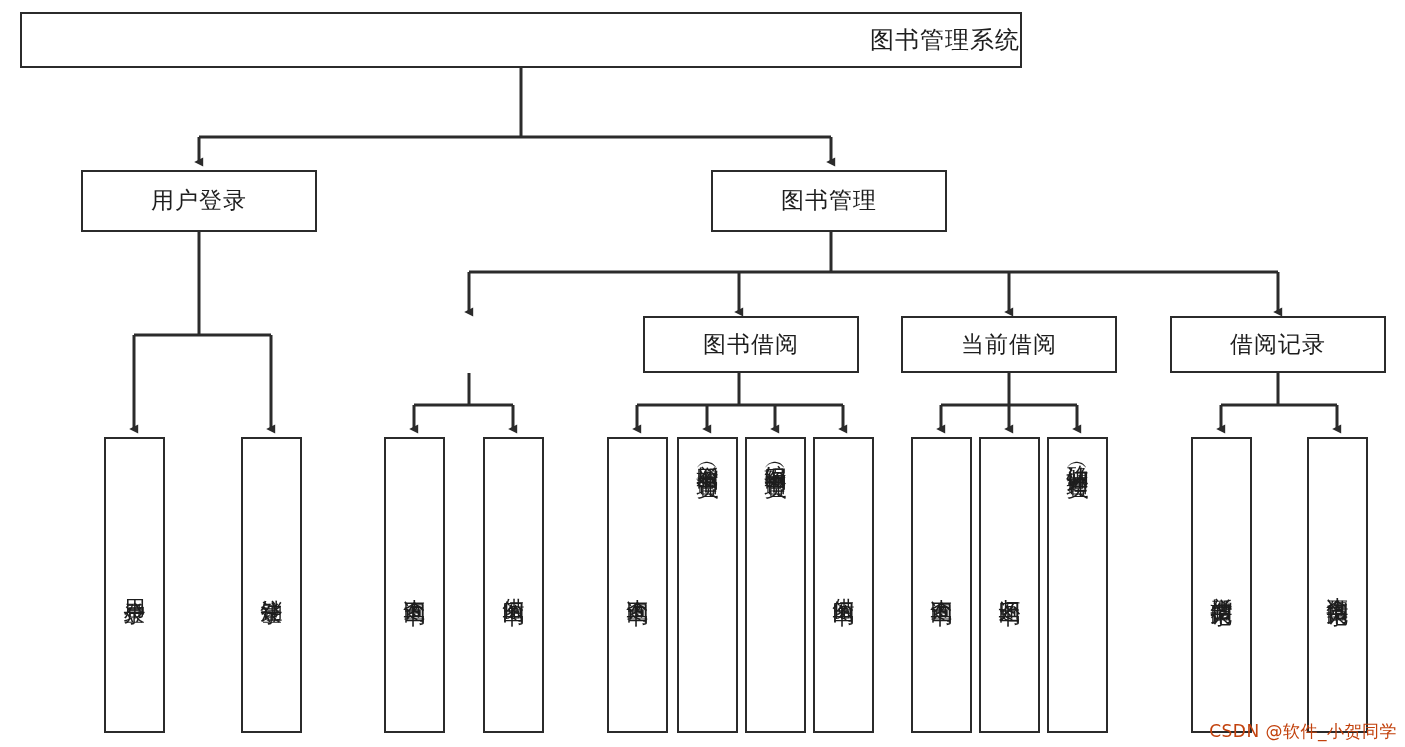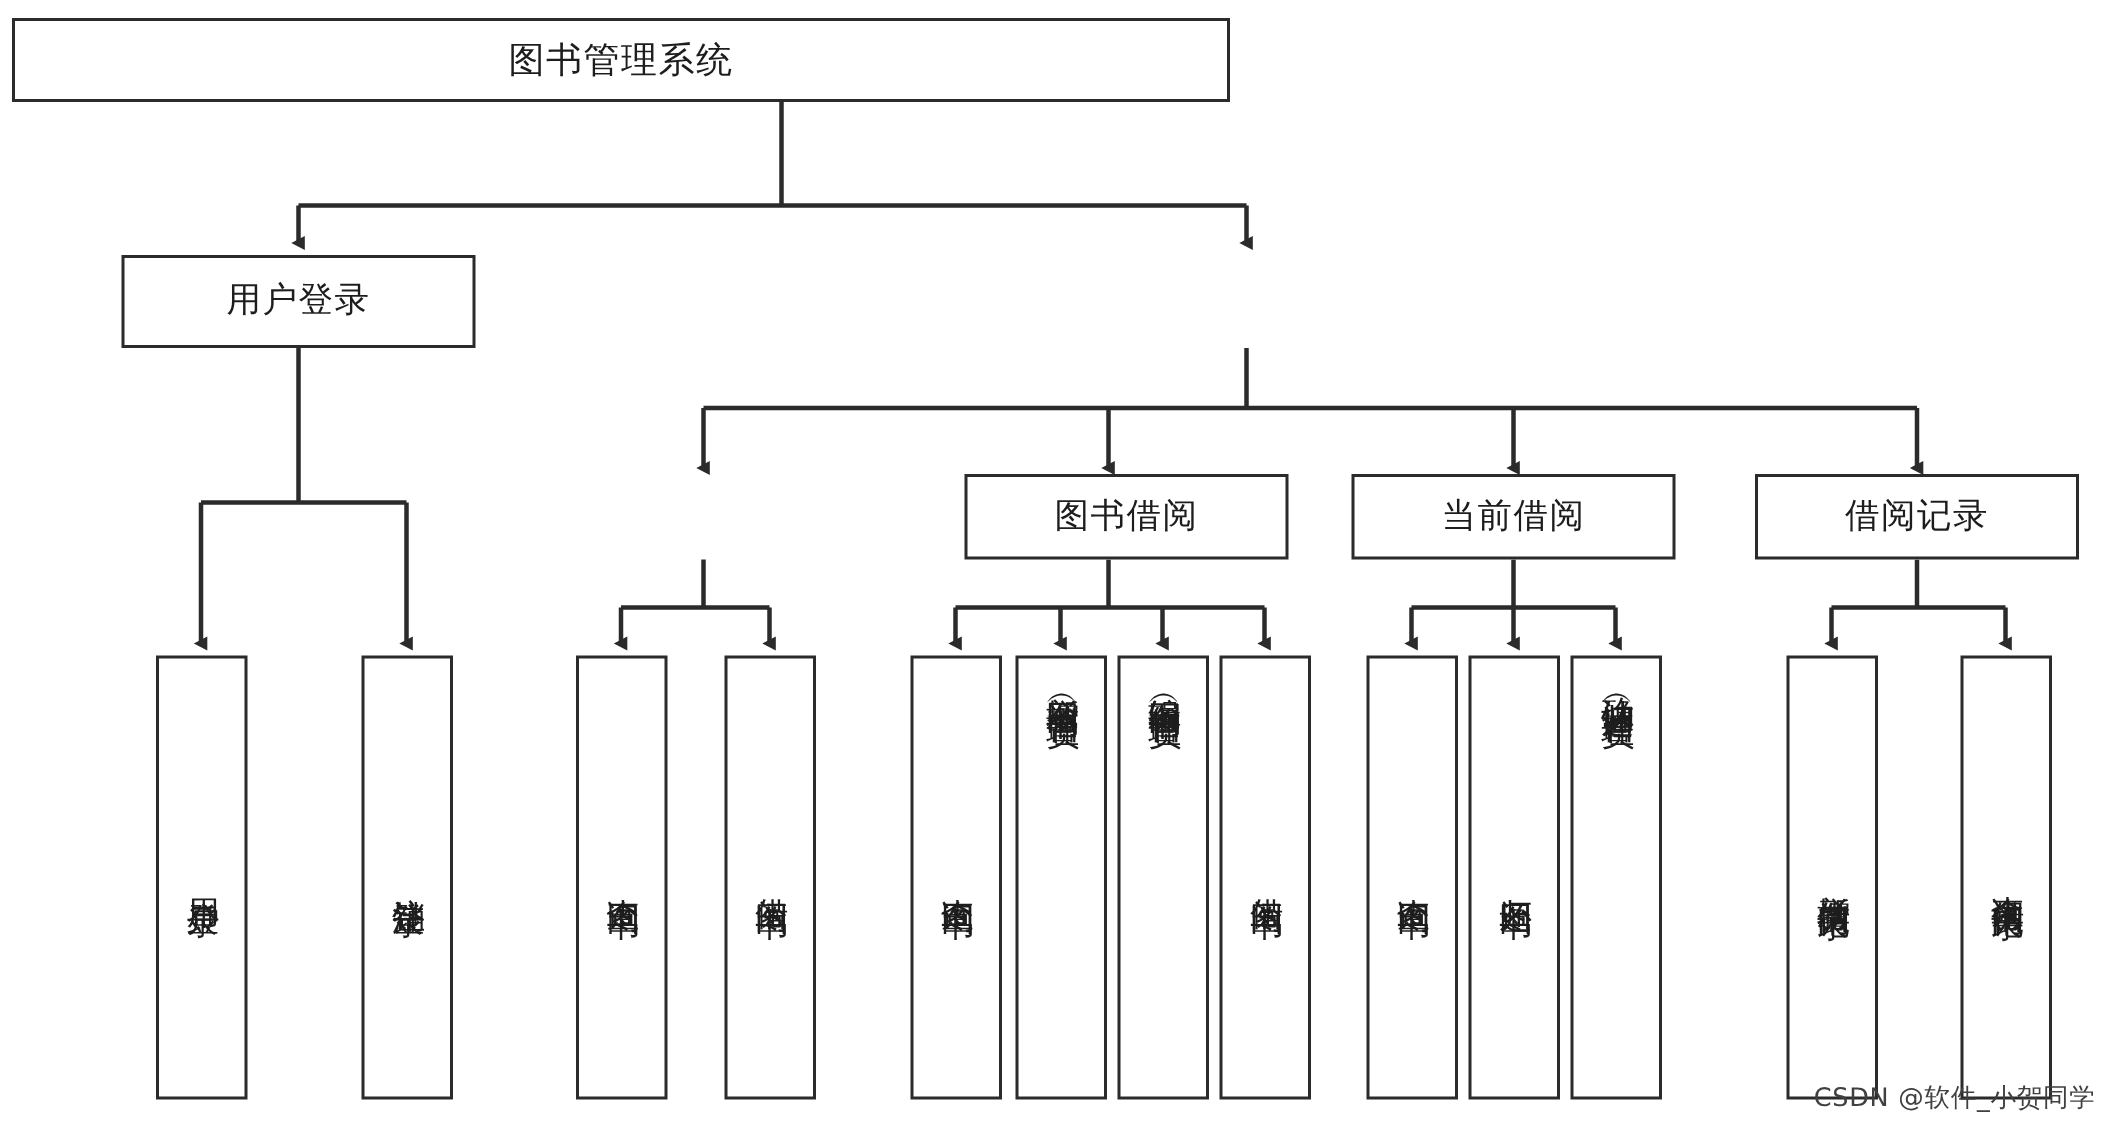--- a/index.html
+++ b/index.html
@@ -67,21 +67,21 @@
   }
   .vert.topalign .vwrap {
     align-items: flex-start;
     padding-top: 8px;
   }
   .watermark {
     position: absolute;
     right: 8px;
     bottom: 4px;
     font-size: 17px;
-    color: #404040;
+    color: #c2410c;
     letter-spacing: 0.5px;
     white-space: nowrap;
   }
 </style>
 </head>
 <body>
 
 <div id="canvas">
 
   <svg id="edges" viewBox="0 0 1405 747" xmlns="http://www.w3.org/2000/svg">
@@ -127,27 +127,30 @@
       <path d="M1009,405 L1009,429" marker-end="url(#arrow)"></path>
       <path d="M1077,405 L1077,429" marker-end="url(#arrow)"></path>
 
       <path d="M1278,373 L1278,405"></path>
       <path d="M1221,405 L1337,405"></path>
       <path d="M1221,405 L1221,429" marker-end="url(#arrow)"></path>
       <path d="M1337,405 L1337,429" marker-end="url(#arrow)"></path>
     </g>
   </svg>
 
-  <div class="node horiz root" style="left:8px; top:12px; width:812px; height:56px;">
+  <div class="node horiz root" style="left:20px; top:12px; width:1002px; height:56px;justify-content:flex-end;">
     <span>图书管理系统</span>
   </div>
 
   <div class="node horiz" style="left:81px; top:170px; width:236px; height:62px;">
     <span>用户登录</span>
   </div>
+  <div class="node horiz" style="left:711px; top:170px; width:236px; height:62px;">
+    <span>图书管理</span>
+  </div>
 
   <div class="node horiz" style="left:631px; top:316px; width:216px; height:57px;margin-left:12px;">
     <span>图书借阅</span>
   </div>
   <div class="node horiz" style="left:1170px; top:316px; width:216px; height:57px;">
     <span>借阅记录</span>
   </div>
   <div class="node horiz" style="left:901px; top:316px; width:216px; height:57px;">
     <span>当前借阅</span>
   </div>

